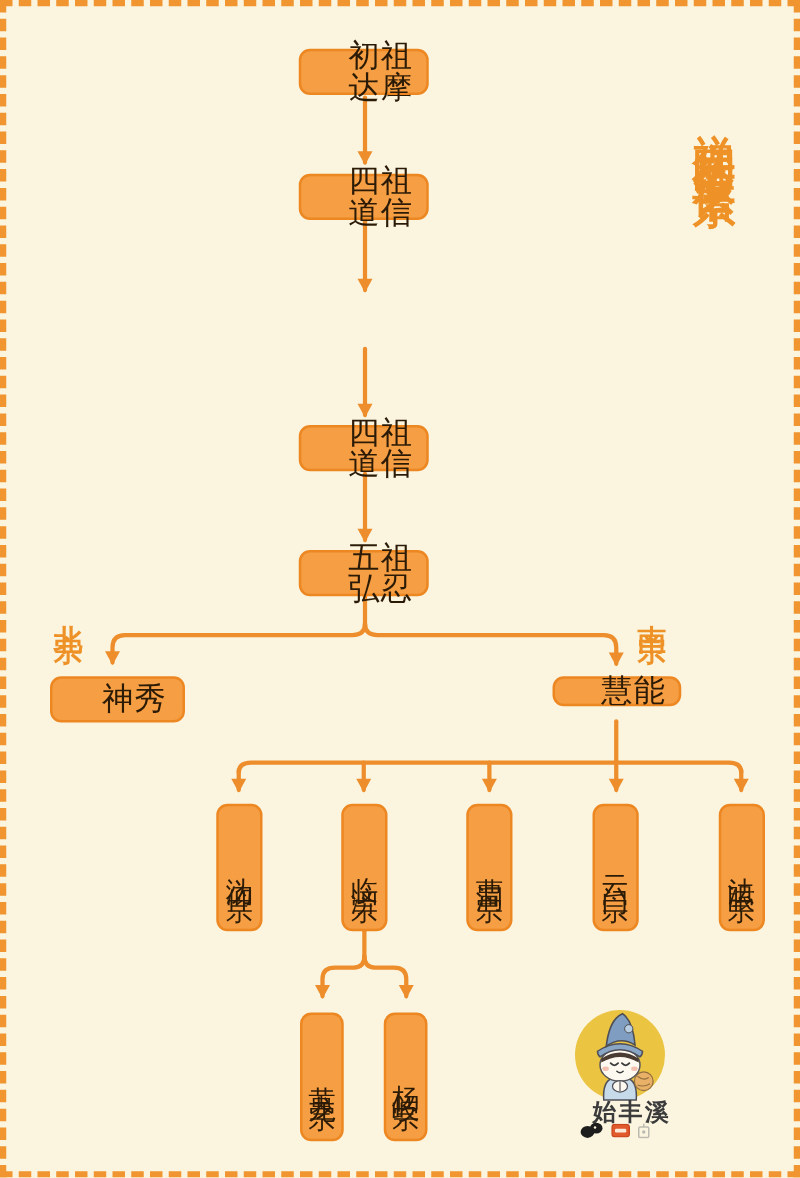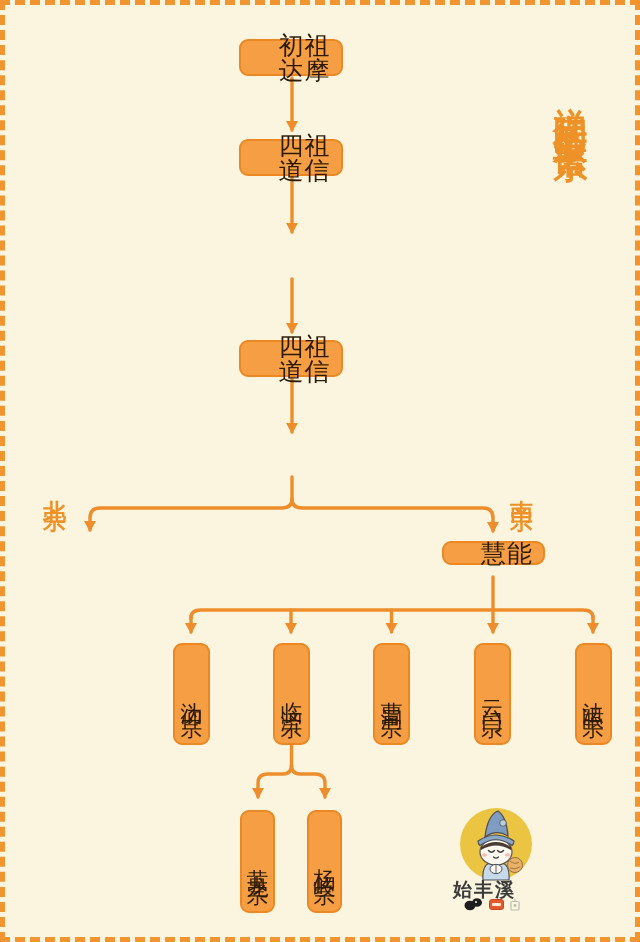--- a/index.html
+++ b/index.html
@@ -49,21 +49,21 @@
     text-orientation:upright;
     color:#EE9227;
     font-weight:bold;
     font-size:34px;
     letter-spacing:7px;
     line-height:1.2;
   }
   .wm-name{
     position:absolute;
     left:448px;top:872px;width:84px;
-    text-align:left;
+    text-align:right;
     color:#3B3B3B;
     font-weight:bold;
     font-size:19px;
     letter-spacing:2px;
   }
   .wm-icons{
     position:absolute;
     left:459px;top:892px;
     display:flex;align-items:center;gap:6px;
   }
@@ -100,24 +100,26 @@
 
       <path d="M286.5,740 L286.5,762"></path>
       <path d="M286.5,760 Q286.5,769 278,769 L263,769 Q253,769 253,778 L253,792" marker-end="url(#ah)"></path>
       <path d="M286.5,760 Q286.5,769 295,769 L310,769 Q320,769 320,778 L320,792" marker-end="url(#ah)"></path>
     </g>
   </svg>
 
   <div class="box h chain" style="top:34px">初祖达摩</div>
   <div class="box h chain" style="top:134px">四祖道信</div>
   <div class="box h chain" style="top:335px">四祖道信</div>
+  <div class="box h chain" style="top:435px">五祖弘忍</div>
 
   <div class="school-label" style="left:38px;top:476px">北宗</div>
   <div class="school-label" style="left:505px;top:476px">南宗</div>
 
+  <div class="box h" style="left:35px;top:536px;width:108px;height:37px">神秀</div>
   <div class="box h" style="left:437px;top:536px;width:103px;height:24px">慧能</div>
 
   <div class="box v" style="left:168px;top:638px;width:37px;height:102px">沩仰宗</div>
   <div class="box v" style="left:268px;top:638px;width:37px;height:102px">临济宗</div>
   <div class="box v" style="left:368px;top:638px;width:37px;height:102px">曹洞宗</div>
   <div class="box v" style="left:468.5px;top:638px;width:37px;height:102px">云门宗</div>
   <div class="box v" style="left:569.5px;top:638px;width:37px;height:102px">法眼宗</div>
 
   <div class="box v" style="left:235px;top:805px;width:35px;height:103px">黄龙宗</div>
   <div class="box v" style="left:302px;top:805px;width:35px;height:103px">杨岐宗</div>

